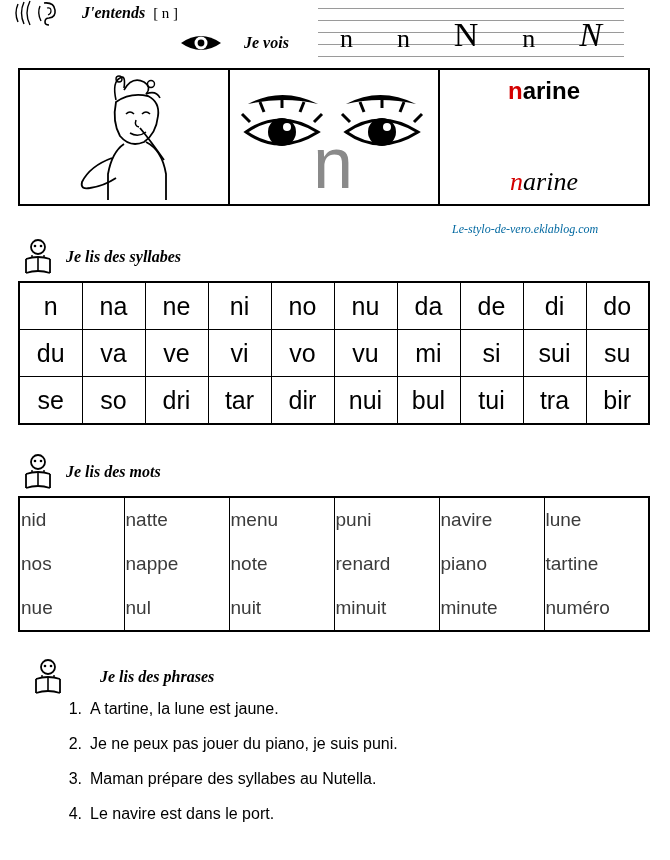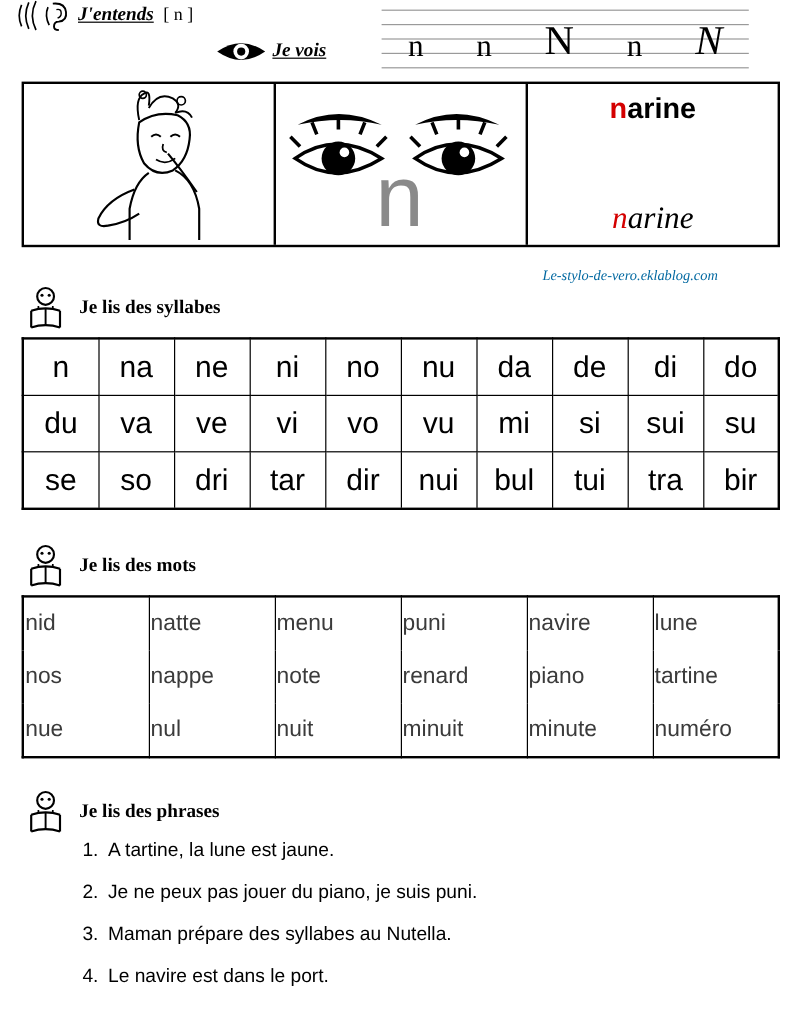--- a/index.html
+++ b/index.html
@@ -35,23 +35,22 @@
     top: 28px;
     width: 150px;
     height: 30px;
     display: flex;
     align-items: center;
   }
   .label-it {
     font-style: italic;
     font-weight: bold;
     font-size: 16px;
-    margin-left: 3px;
-    font-family: "Liberation Serif", serif;
-    text-decoration: underline;
+    margin-left: 20px;
+    font-family: "Liberation Serif", serif;
   }
   .phoneme {
     font-size: 15px;
     margin-left: 8px;
     font-family: "Liberation Serif", serif;
   }
   .ear-icon { width: 48px; height: 26px; }
   .eye-icon { width: 46px; height: 24px; }
 
   
@@ -140,20 +139,21 @@
   
   .section-head {
     position: absolute;
     display: flex;
     align-items: center;
     height: 34px;
   }
   .section-head .reader-icon { width: 40px; height: 40px; }
   .section-head .title {
     font-family: "Liberation Serif", serif;
+    font-style: italic;
     font-weight: bold;
     font-size: 16px;
     margin-left: 8px;
   }
 
   
   .syllables {
     position: absolute;
     left: 18px;
     top: 281px;
@@ -418,21 +418,21 @@
         <td>nue</td>
         <td>nul</td>
         <td>nuit</td>
         <td>minuit</td>
         <td>minute</td>
         <td>numéro</td>
       </tr>
     </tbody>
   </table>
 
-  <div class="section-head" style="left:18px; top:660px;">
+  <div class="section-head" style="left:28px; top:660px;gap:24px;">
     <span class="reader-icon">
       <svg width="40" height="40" viewBox="0 0 40 40">
         <circle cx="20" cy="10" r="7" stroke="#000" fill="#fff" stroke-width="1.8"></circle>
         <circle cx="17" cy="9" r="1.3" fill="#000"></circle>
         <circle cx="23" cy="9" r="1.3" fill="#000"></circle>
         <path d="M8 22 L8 36 M32 22 L32 36" stroke="#000" fill="none" stroke-width="1.8"></path>
         <path d="M8 22 Q20 18 32 22" stroke="#000" fill="none" stroke-width="1.8"></path>
         <path d="M8 36 Q20 32 32 36" stroke="#000" fill="none" stroke-width="1.8"></path>
         <path d="M20 20 L20 34" stroke="#000" fill="none" stroke-width="1.6"></path>
         <path d="M14 18 L14 21 M26 18 L26 21" stroke="#000" fill="none" stroke-width="1.4"></path>

